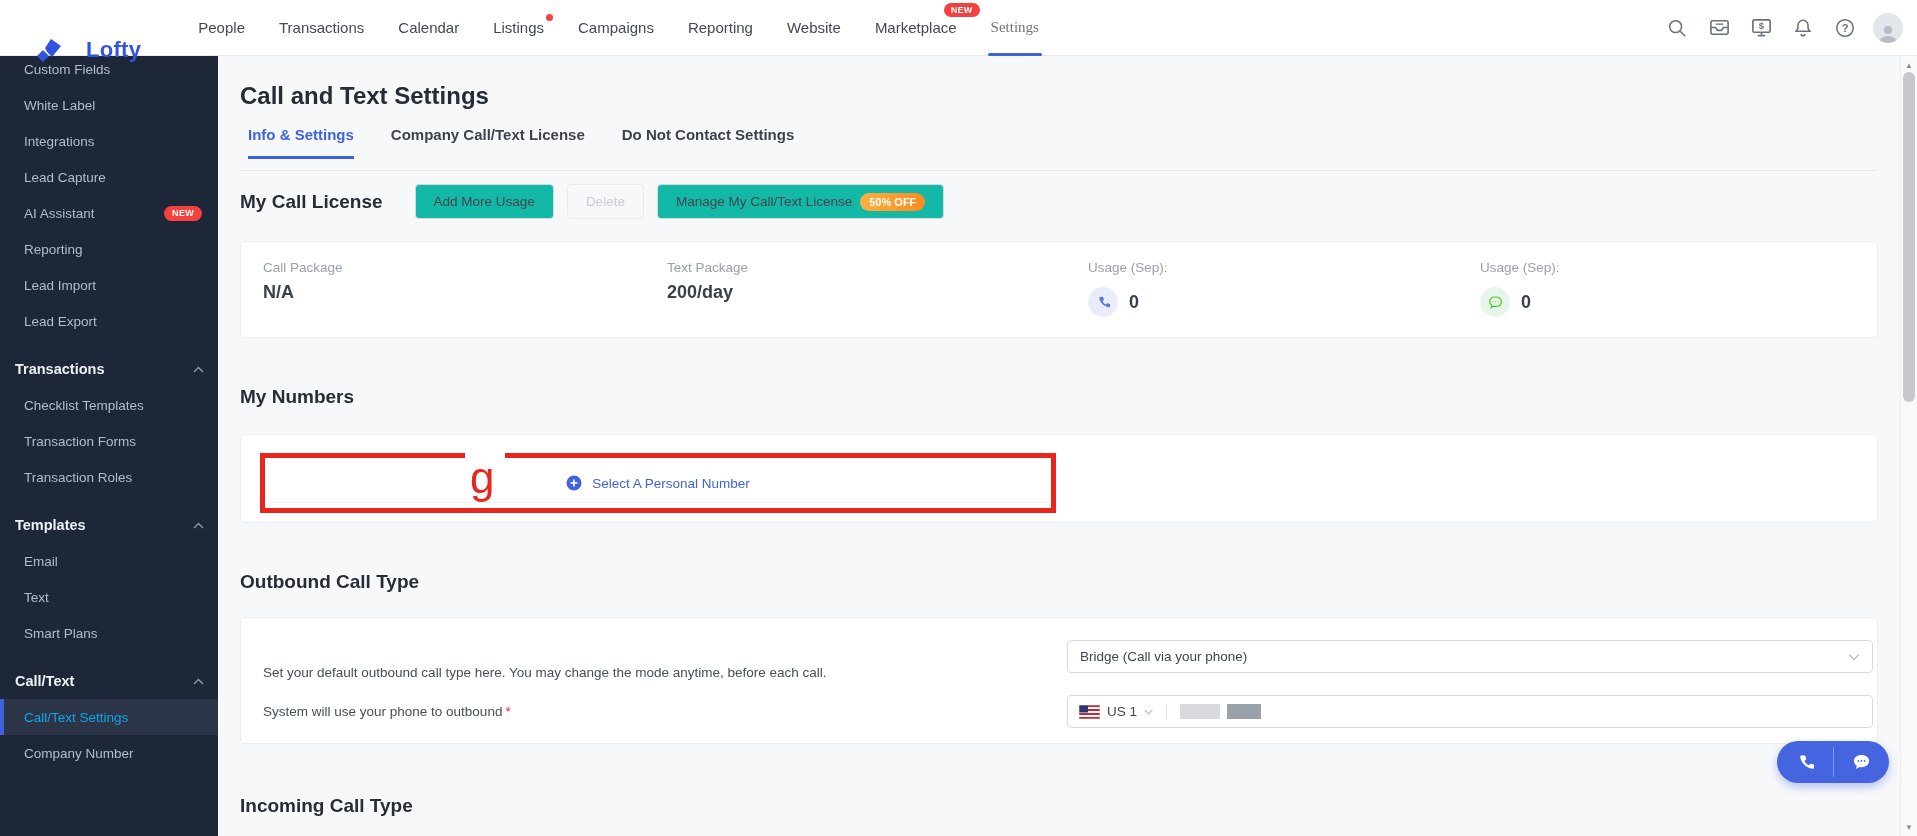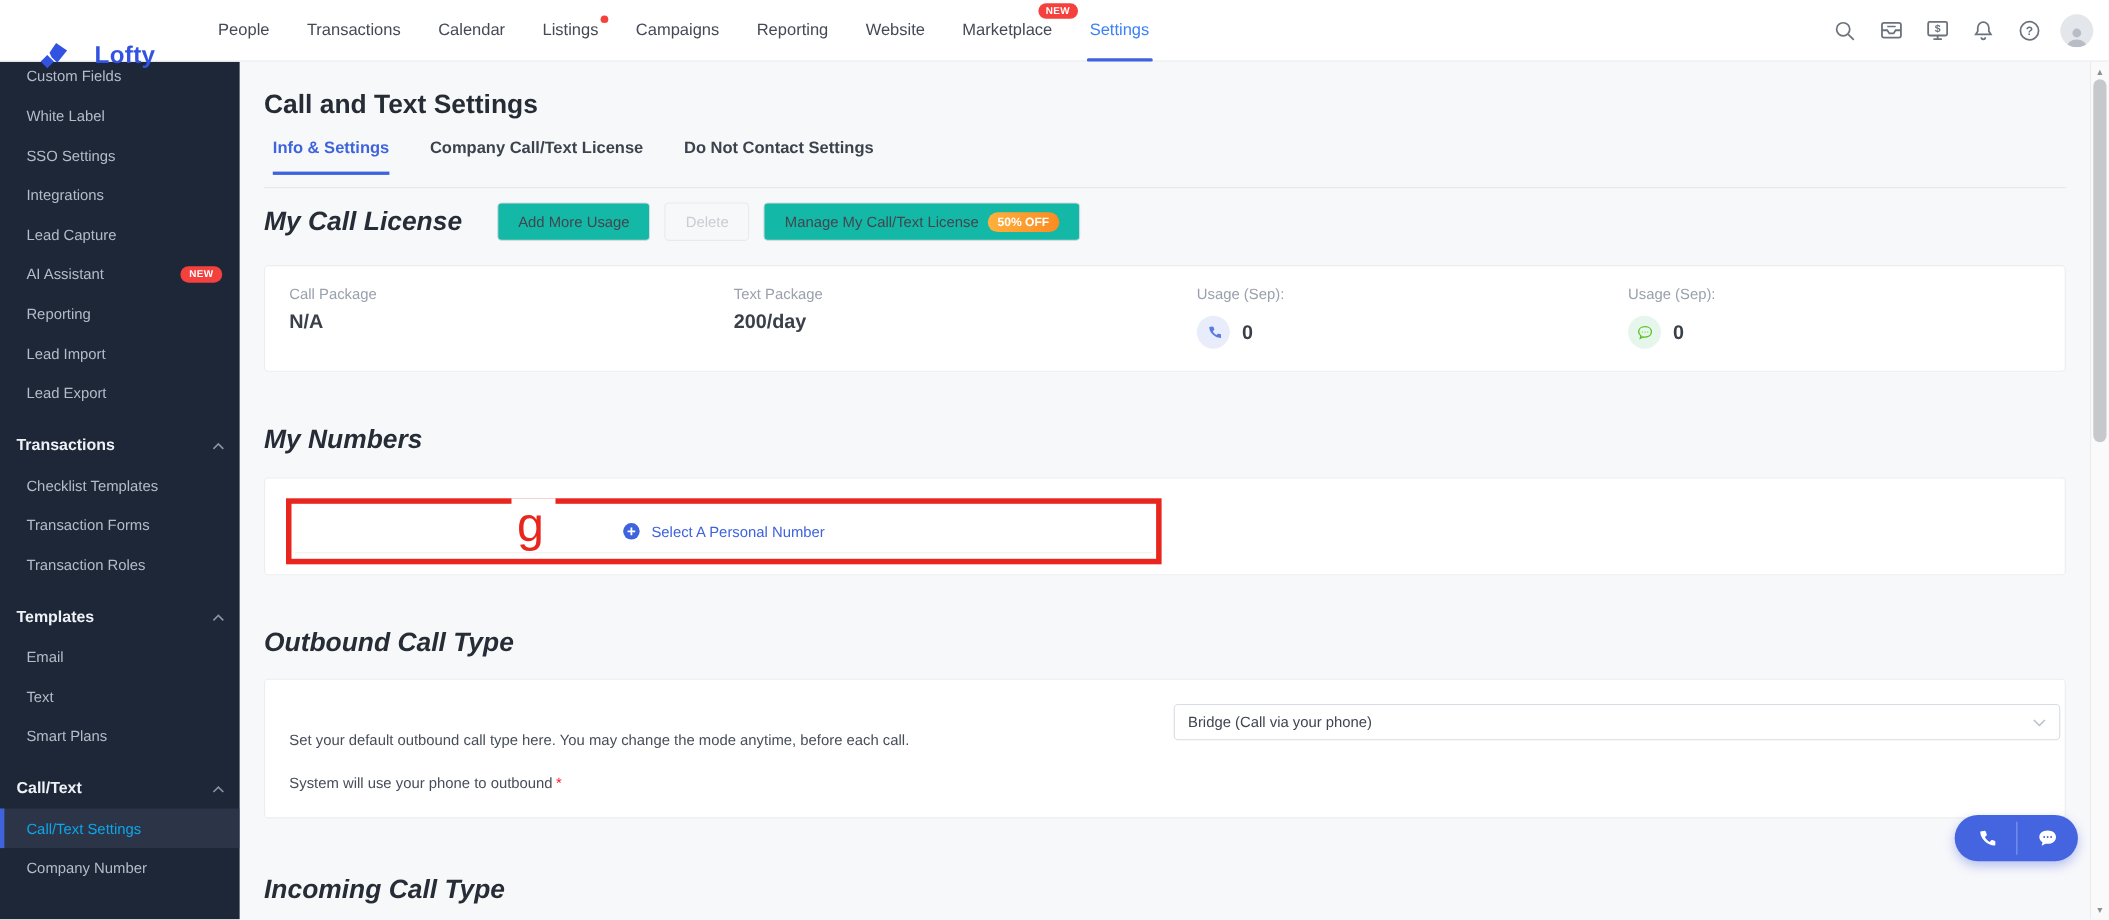--- a/index.html
+++ b/index.html
@@ -8,21 +8,21 @@
   .page { position:relative; width:1917px; height:836px; background:#f7f8fa; overflow:hidden; }
 
   
   .topnav { position:absolute; left:0; top:0; width:1917px; height:56px; background:#fff;
             border-bottom:1px solid #e8eaee; display:flex; align-items:center; z-index:30; }
   .brand { display:flex; align-items:center; gap:24px; margin-left:36px; cursor:pointer;margin-top:44px; }
   .brand-name { font-size:22px; font-weight:800; color:#3253e2; letter-spacing:.3px; }
   .nav-menu { display:flex; margin-left:40px; height:56px; }
   .nav-item { position:relative; height:56px; display:flex; align-items:center; padding:0 17px;
               font-size:15px; color:#434a55; font-weight:500; cursor:pointer; white-space:nowrap; }
-  .nav-item.active { color:#3b82f6; }
+  .nav-item.active { color:#737373;font-family:Liberation Serif, serif; }
   .nav-item.active::after { content:''; position:absolute; left:14px; right:14px; bottom:0; height:3px;
               background:#3e63dd; border-radius:2px; }
   .nav-dot { position:absolute; top:14px; right:8px; width:7px; height:7px; border-radius:50%; background:#f5413d; }
   .nav-new { position:absolute; top:3px; right:-6px; background:#f5413d; color:#fff; font-size:9px;
              font-weight:700; padding:2px 7px; border-radius:9px; letter-spacing:.3px; }
   .nav-right { margin-left:auto; margin-right:14px; display:flex; align-items:center; gap:14px; }
   .icon-btn { width:28px; height:28px; display:flex; align-items:center; justify-content:center; cursor:pointer; }
   .avatar { width:30px; height:30px; border-radius:50%; background:#e3e6eb; display:flex; align-items:flex-end;
             justify-content:center; overflow:hidden; cursor:pointer; }
 
@@ -39,21 +39,21 @@
 
   
   .content { position:absolute; left:218px; top:56px; right:17px; bottom:0; background:#f7f8fa; }
   .page-title { position:absolute; left:22px; top:26px; font-size:24px; font-weight:700; color:#262c35; }
   .tabs { position:absolute; left:30px; top:70px; display:flex; gap:37px; }
   .tab { font-size:15px; font-weight:700; color:#3c434d; padding-bottom:13px; cursor:pointer; border-bottom:3px solid transparent; }
   .tab.active { color:#3e63dd; border-bottom-color:#3e63dd; }
   .tabs-divider { position:absolute; left:22px; top:114px; width:1638px; height:1px; background:#e5e8ec; }
 
   .license-row { position:absolute; left:22px; top:128px; display:flex; align-items:center; }
-  .sec-heading { font-size:24px; font-weight:700; color:#272d36;font-style:italic; }
+  .sec-heading { font-size:19px; font-weight:700; color:#272d36; }
   .license-row .sec-heading { margin-right:32px; }
   .btn { height:35px; padding:0 18px; background:#14b8a6; border:1px solid #d6dae0; border-radius:4px;
          font-size:13.5px; color:#41474f; display:flex; align-items:center; gap:8px; cursor:pointer; margin-right:13px;
          font-family:inherit; }
   .btn.disabled { color:#c9cdd4; background:#f7f8f9; border-color:#e7eaee; cursor:default; }
   .discount { background:linear-gradient(90deg,#ffb03c,#fb8b22); color:#fff; font-size:11px; font-weight:700;
               padding:3px 9px; border-radius:10px; }
 
   .card { position:absolute; left:22px; width:1638px; background:#fff; border:1px solid #ebedf0; border-radius:4px; }
   .license-card { top:185px; height:97px; }
@@ -196,23 +196,20 @@
 
   <div class="sidebar">
     <div class="sb-list">
       <div class="sb-item">
           <span>Custom Fields</span>
         </div>
       <div class="sb-item">
           <span>White Label</span>
         </div>
       <div class="sb-item">
-          <span>SSO Settings</span>
-        </div>
-      <div class="sb-item">
           <span>Integrations</span>
         </div>
       <div class="sb-item">
           <span>Lead Capture</span>
         </div>
       <div class="sb-item">
           <span>AI Assistant</span>
           <span class="sb-badge">NEW</span>
         </div>
       <div class="sb-item">
@@ -354,20 +351,38 @@
       <div class="row-label" style="top:31px;margin-top:16px;">Set your default outbound call type here. You may change the mode anytime, before each call.</div>
       <div class="select-box">
         <span>Bridge (Call via your phone)</span>
         <svg class="chev" width="12" height="8" viewBox="0 0 12 8">
             <polyline points="1,1.5 6,6.5 11,1.5" fill="none" stroke="#b9bfc8" stroke-width="1.4"></polyline>
           </svg>
       </div>
       <div class="row-label" style="top:86px;">
         <span>System will use your phone to outbound</span><span class="req">*</span>
       </div>
+      <div class="phone-input">
+        <svg width="21" height="14" viewBox="0 0 21 14">
+          <rect width="21" height="14" fill="#fff"></rect>
+          <rect y="0" width="21" height="2" fill="#c62b31"></rect>
+            <rect y="4" width="21" height="2" fill="#c62b31"></rect>
+            <rect y="8" width="21" height="2" fill="#c62b31"></rect>
+            <rect y="12" width="21" height="2" fill="#c62b31"></rect>
+          <rect width="9" height="7.5" fill="#2c356e"></rect>
+          <rect width="21" height="14" fill="none" stroke="#d5d8dc" stroke-width="0.6"></rect>
+        </svg>
+        <span class="cc-label">US 1</span>
+        <svg width="9" height="6" viewBox="0 0 12 8">
+            <polyline points="1,1.5 6,6.5 11,1.5" fill="none" stroke="#b9bfc8" stroke-width="1.8"></polyline>
+          </svg>
+        <div class="vdiv"></div>
+        <div class="redact-a"></div>
+        <div class="redact-b"></div>
+      </div>
     </div>
 
     <div class="sec-heading incoming-heading">Incoming Call Type</div>
   </div>
 
   <div class="fab">
     <div class="fab-half">
       <svg width="18" height="18" viewBox="0 0 14 14">
           <path d="M3.9 1.2 L5.6 1 c.4 0 .75.25.87.62 l.6 1.9 c.1.36 0 .75-.28.99 l-1 .9 c.68 1.5 1.9 2.7 3.4 3.4 l.9-1 c.25-.28.64-.38 1-.27 l1.9.6 c.37.12.62.47.6.87 l-.16 1.7 c-.04.42-.4.74-.82.72 C7.5 11.3 2.7 6.5 2.5 1.97 c-.02-.4.3-.72.7-.77 z" fill="#ffffff" transform="translate(0.8,0.8)"></path>
         </svg>

